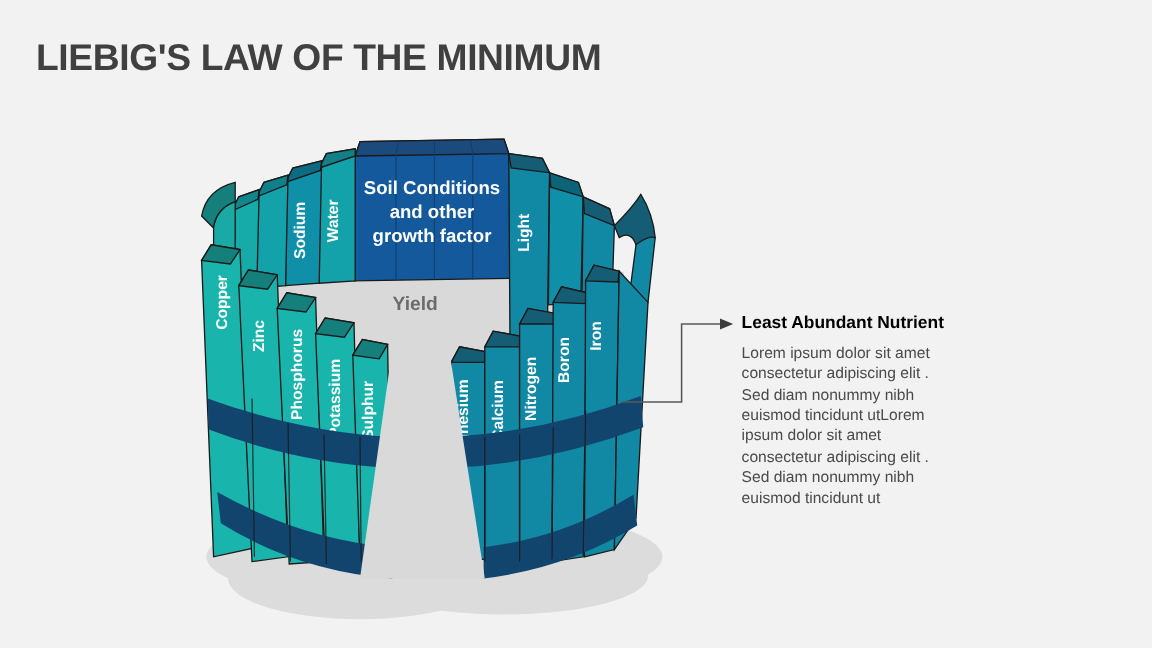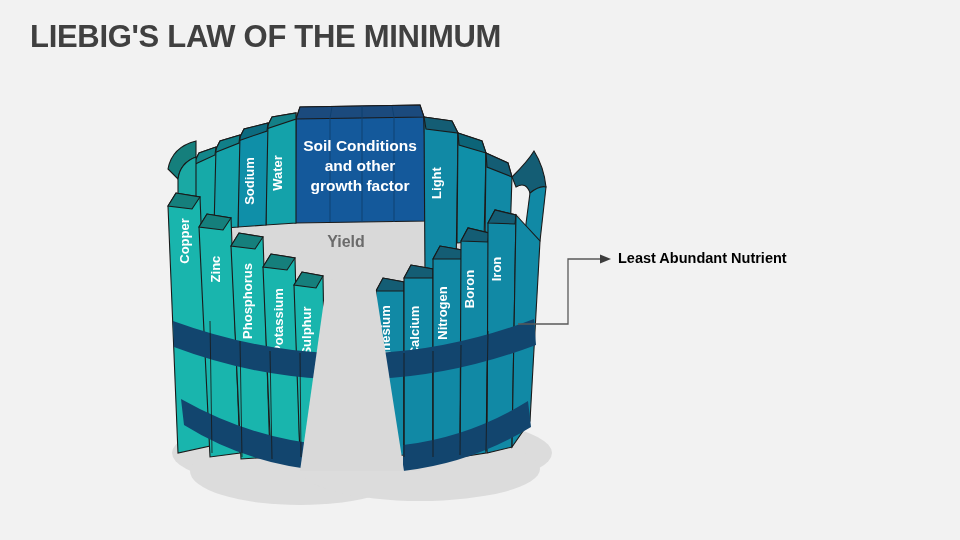--- a/index.html
+++ b/index.html
@@ -10,21 +10,21 @@
   body {
     width: 960px;
     height: 540px;
     background: #f2f2f2;
     font-family: "Liberation Sans", sans-serif;
     overflow: hidden;
     position: relative;
   }
   #slide {
     position: absolute;
-    left: 0; top: 1px;
+    left: 0; top: 12px;
     width: 960px;
     height: 472px;
   }
   #page-title {
     position: absolute;
     left: 30px;
     top: 18px;
     font-size: 31px;
     font-weight: bold;
     letter-spacing: -0.3px;
@@ -232,15 +232,16 @@
 
     <g>
       <path d="M 518,323 L 568,323 L 568,258 L 600,258" fill="none" stroke="#595959" stroke-width="1.3"></path>
       <path d="M 600,253.5 L 611,258 L 600,262.5 Z" fill="#3d3d3d"></path>
     </g>
 
   </svg>
 
   <div id="callout">
     <div id="callout-title">Least Abundant Nutrient</div>
+    <div id="callout-body">Lorem ipsum dolor sit amet consectetur adipiscing elit . Sed diam nonummy nibh euismod tincidunt utLorem ipsum dolor sit amet consectetur adipiscing elit . Sed diam nonummy nibh euismod tincidunt ut</div>
   </div>
 
 </div>
 
 </body></html>

